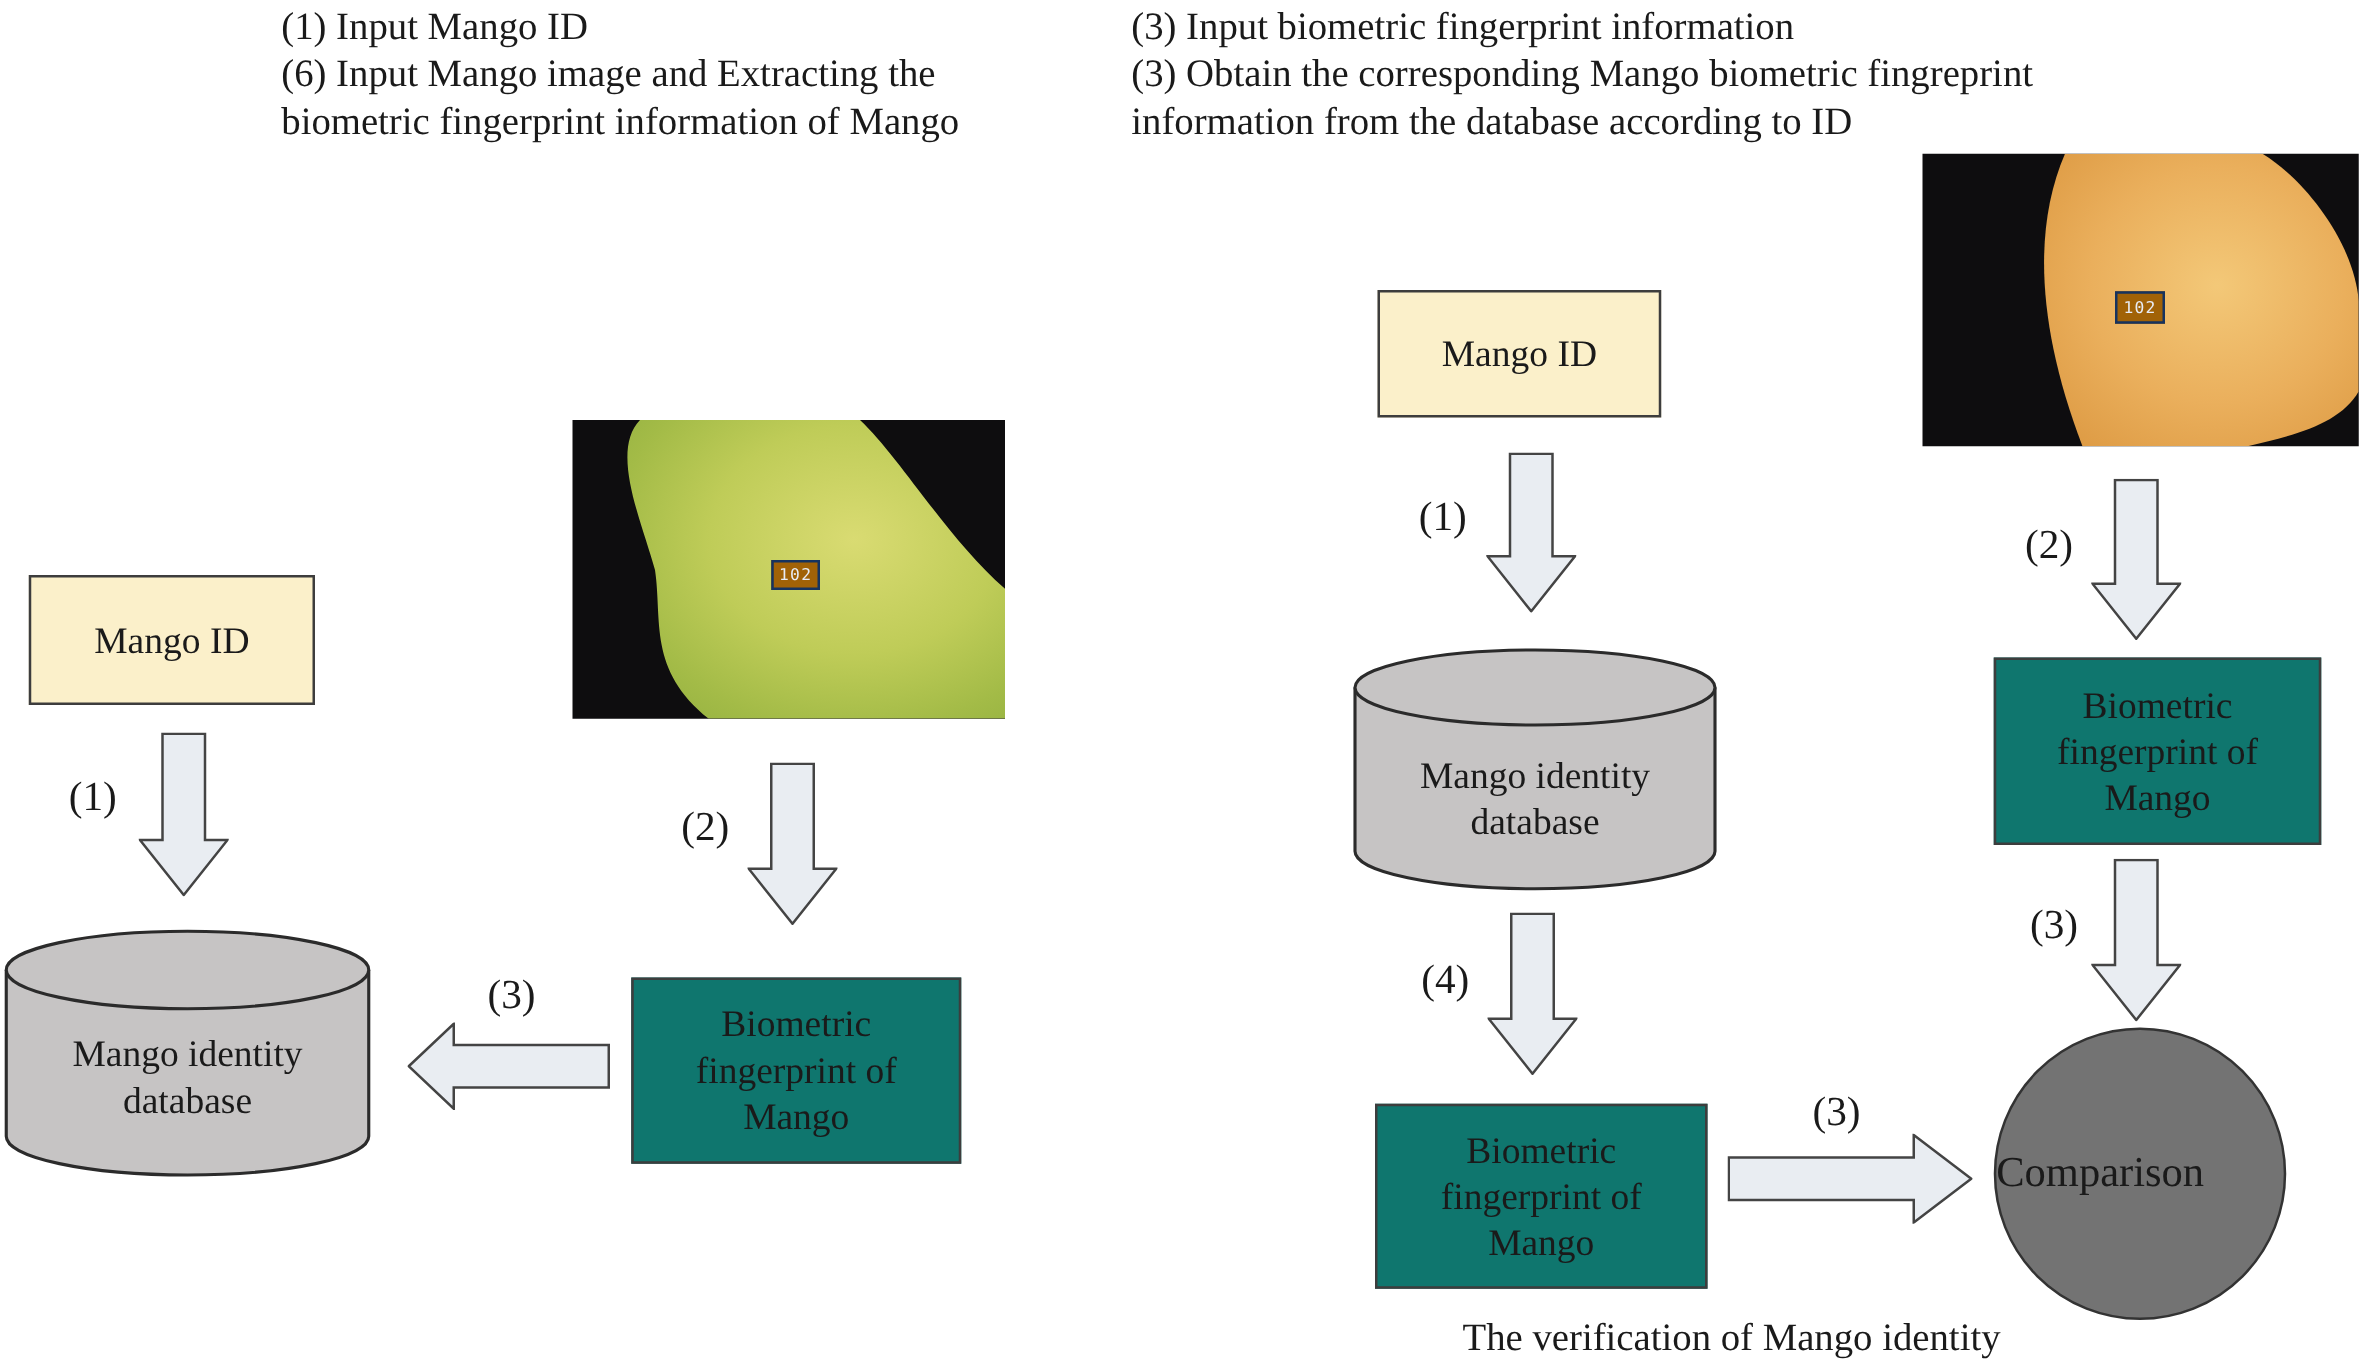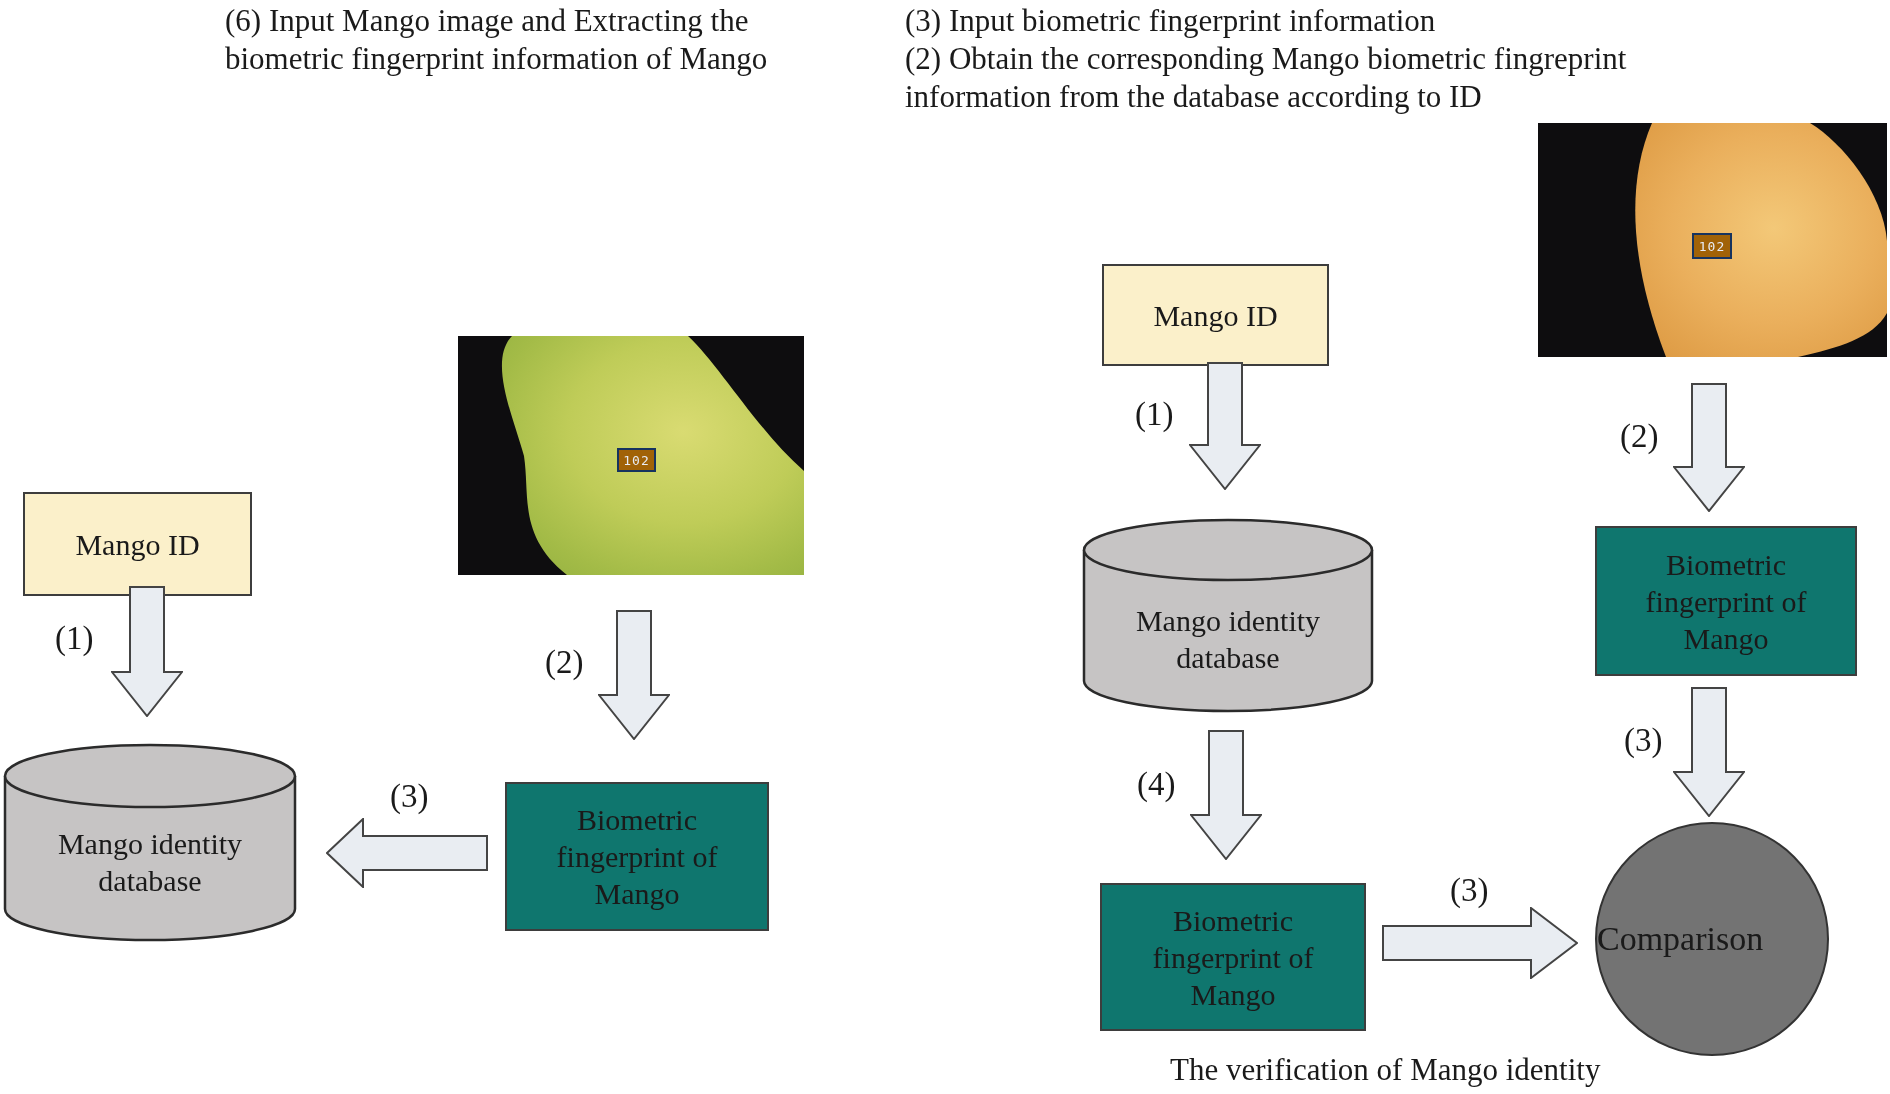--- a/index.html
+++ b/index.html
@@ -16,21 +16,21 @@
     font-size:31px;line-height:38px;
     white-space:nowrap;
   }
   .node-box{
     position:absolute;
     border:2px solid #3d3d3d;
     display:flex;align-items:center;justify-content:center;
     text-align:center;
     font-size:30px;line-height:37px;
   }
-  .cream{background:#fbf0ca;margin-top:32px;}
+  .cream{background:#fbf0ca;}
   .gold{background:#0f766e;}
   .cyl{position:absolute;}
   .cyl svg{display:block;}
   .cyl .cyl-text{
     position:absolute;left:0;right:0;
     text-align:center;
     font-size:30px;line-height:37px;
   }
   .flow-label{
     position:absolute;
@@ -68,20 +68,21 @@
     font-family:"DejaVu Sans Mono",monospace;
     letter-spacing:1px;
   }
 </style>
 </head>
 <body>
 
 <div class="canvas">
 
   <div class="hdr" style="left:225px;top:2px;">
+    <div>(1) Input Mango ID</div>
     <div>(6) Input Mango image and Extracting the</div>
     <div>biometric fingerprint information of Mango</div>
   </div>
 
   <div class="node-box cream" style="left:23px;top:460px;width:225px;height:100px;">
     <span>Mango ID</span>
   </div>
 
   <div class="arrow" style="left:111px;top:586px;">
     <svg width="72" height="131" viewBox="0 0 72 131">
@@ -134,21 +135,21 @@
   <div class="arrow" style="left:326px;top:818px;">
     <svg width="162" height="70" viewBox="0 0 162 70">
       <polygon points="1,35 37,1 37,18 161,18 161,52 37,52 37,69" fill="#e9edf2" stroke="#444444" stroke-width="2"></polygon>
     </svg>
   </div>
   <div class="flow-label" style="left:390px;top:778px;">(3)</div>
 
 
   <div class="hdr" style="left:905px;top:2px;">
     <div>(3) Input biometric fingerprint information</div>
-    <div>(2) Obtain the corresponding Mango biometric fingreprint</div>
+    <div>(3) Obtain the corresponding Mango biometric fingreprint</div>
     <div>information from the database according to ID</div>
   </div>
 
   <div class="node-box cream" style="left:1102px;top:232px;width:223px;height:98px;">
     <span>Mango ID</span>
   </div>
 
   <div class="arrow" style="left:1189px;top:362px;">
     <svg width="72" height="128" viewBox="0 0 72 128">
       <polygon points="19,1 53,1 53,83 71,83 36,127 1,83 19,83" fill="#e9edf2" stroke="#444444" stroke-width="2"></polygon>

